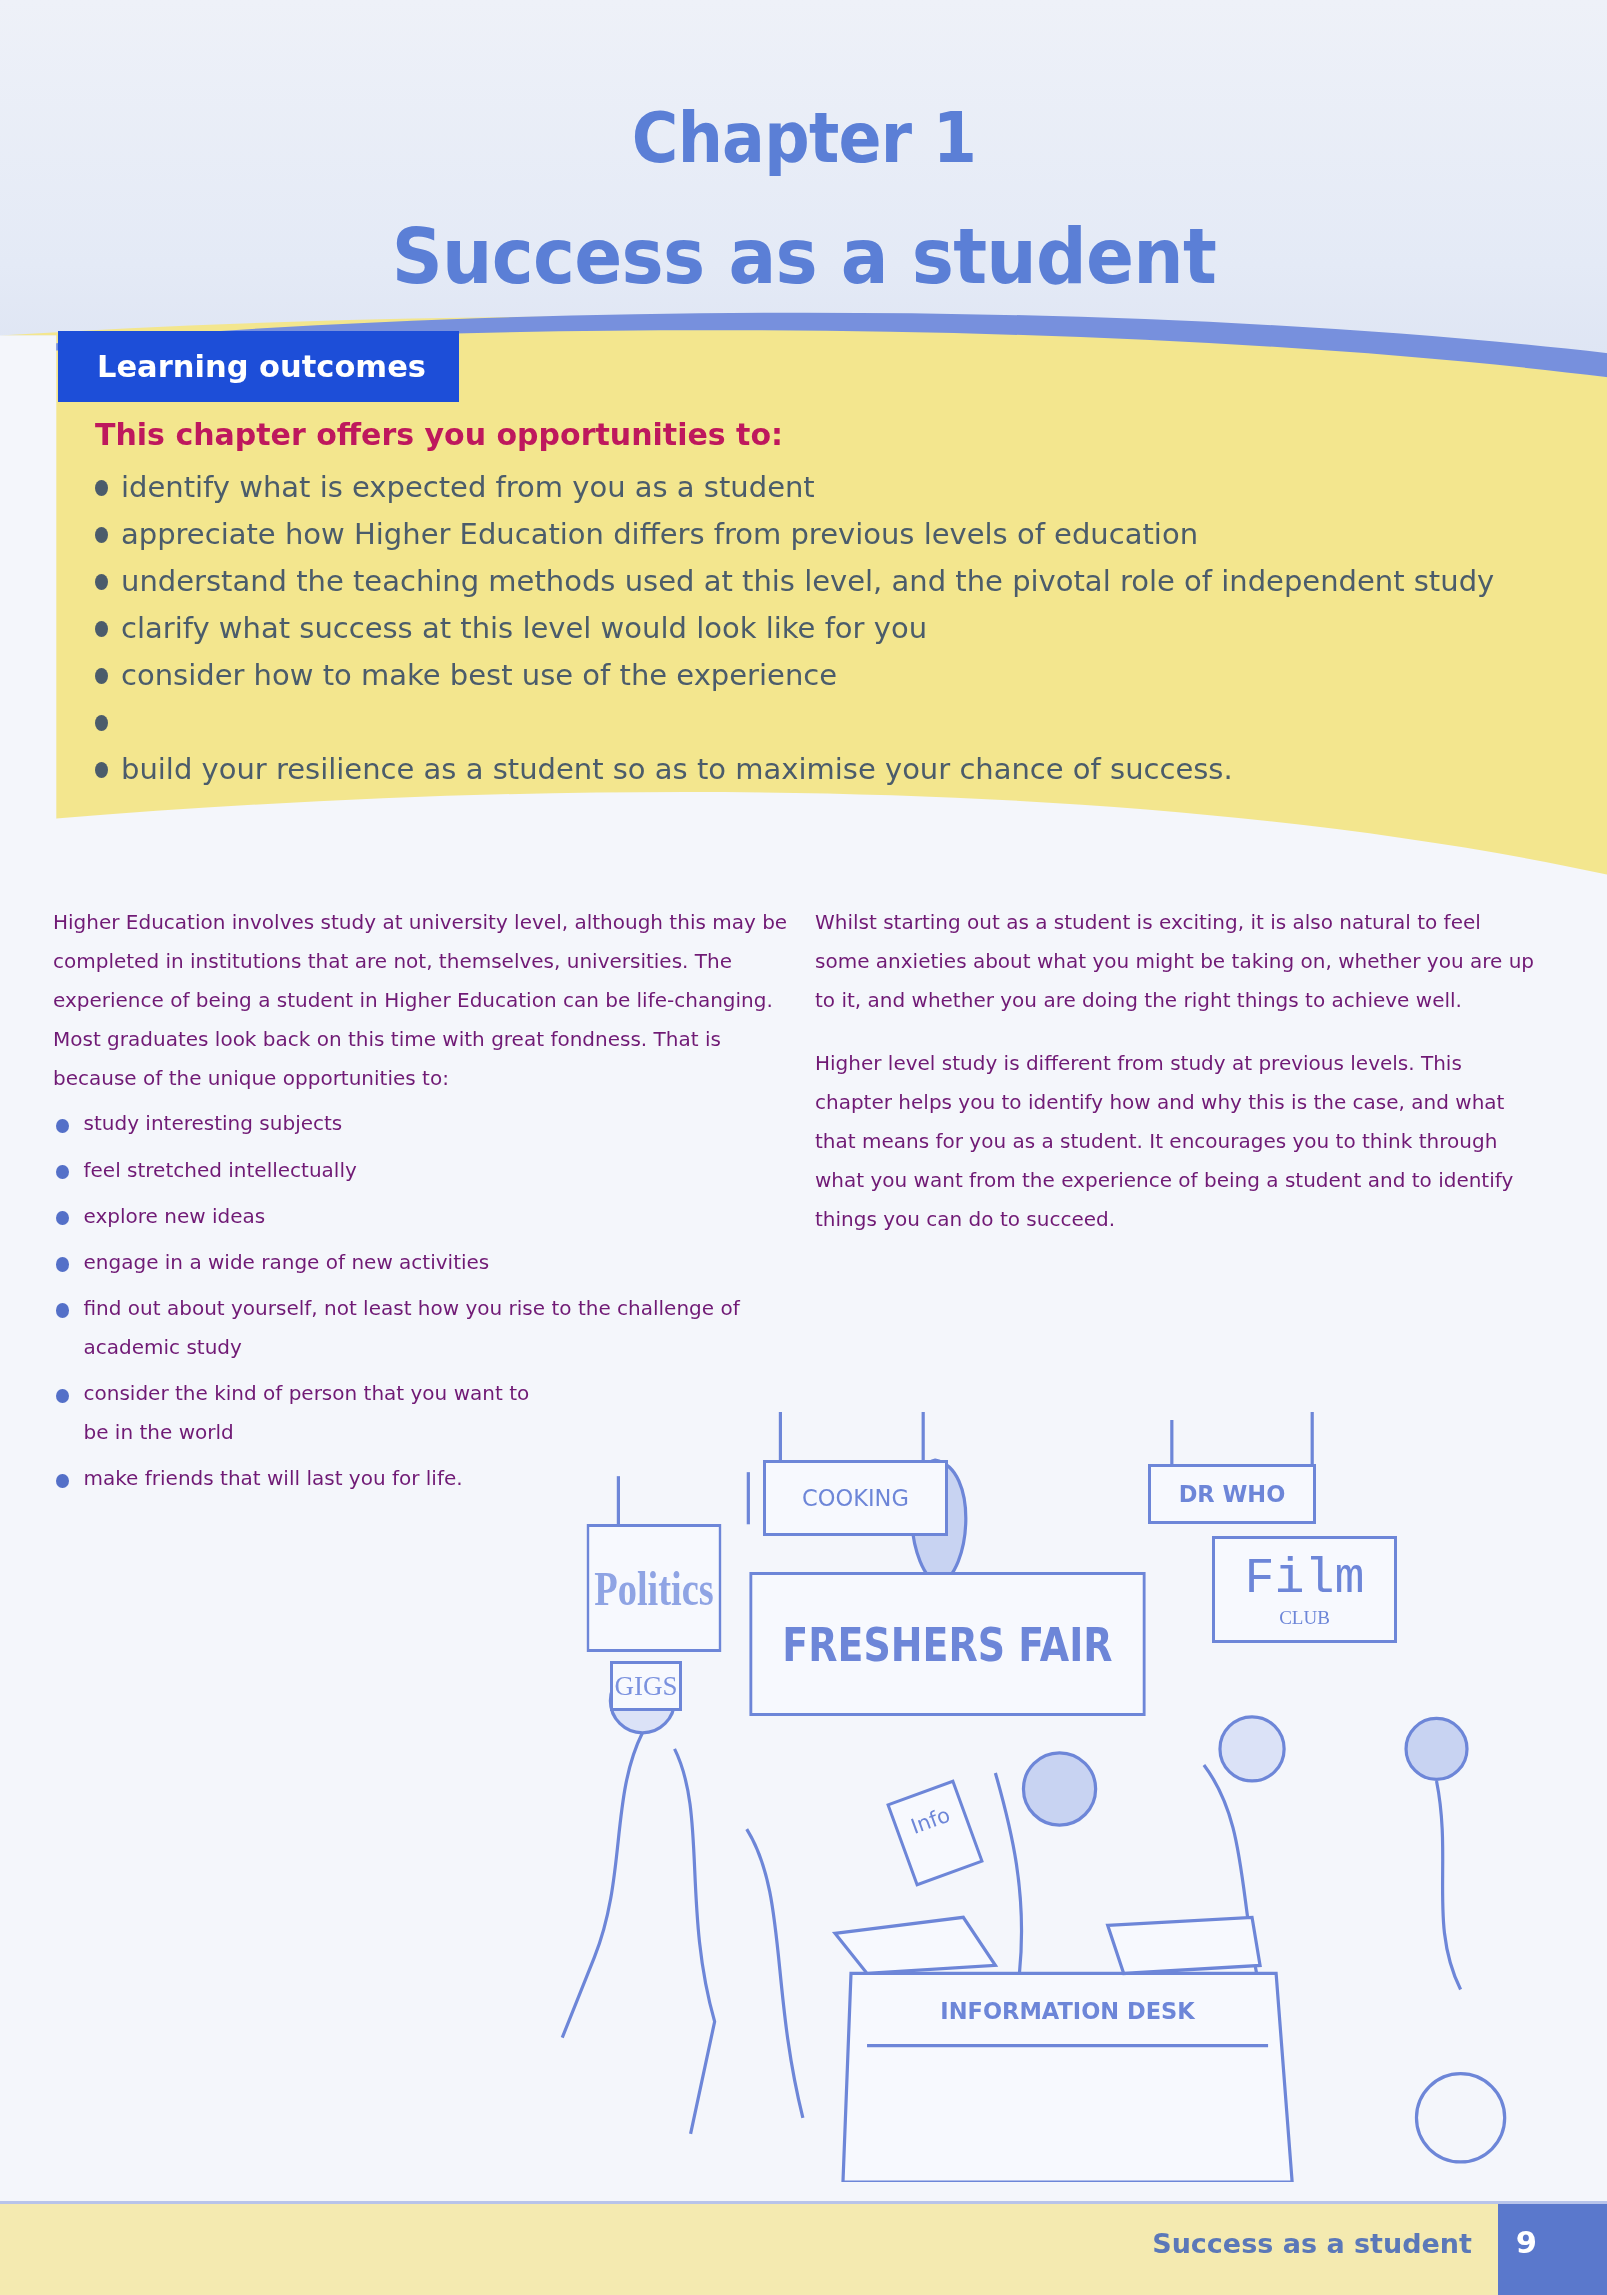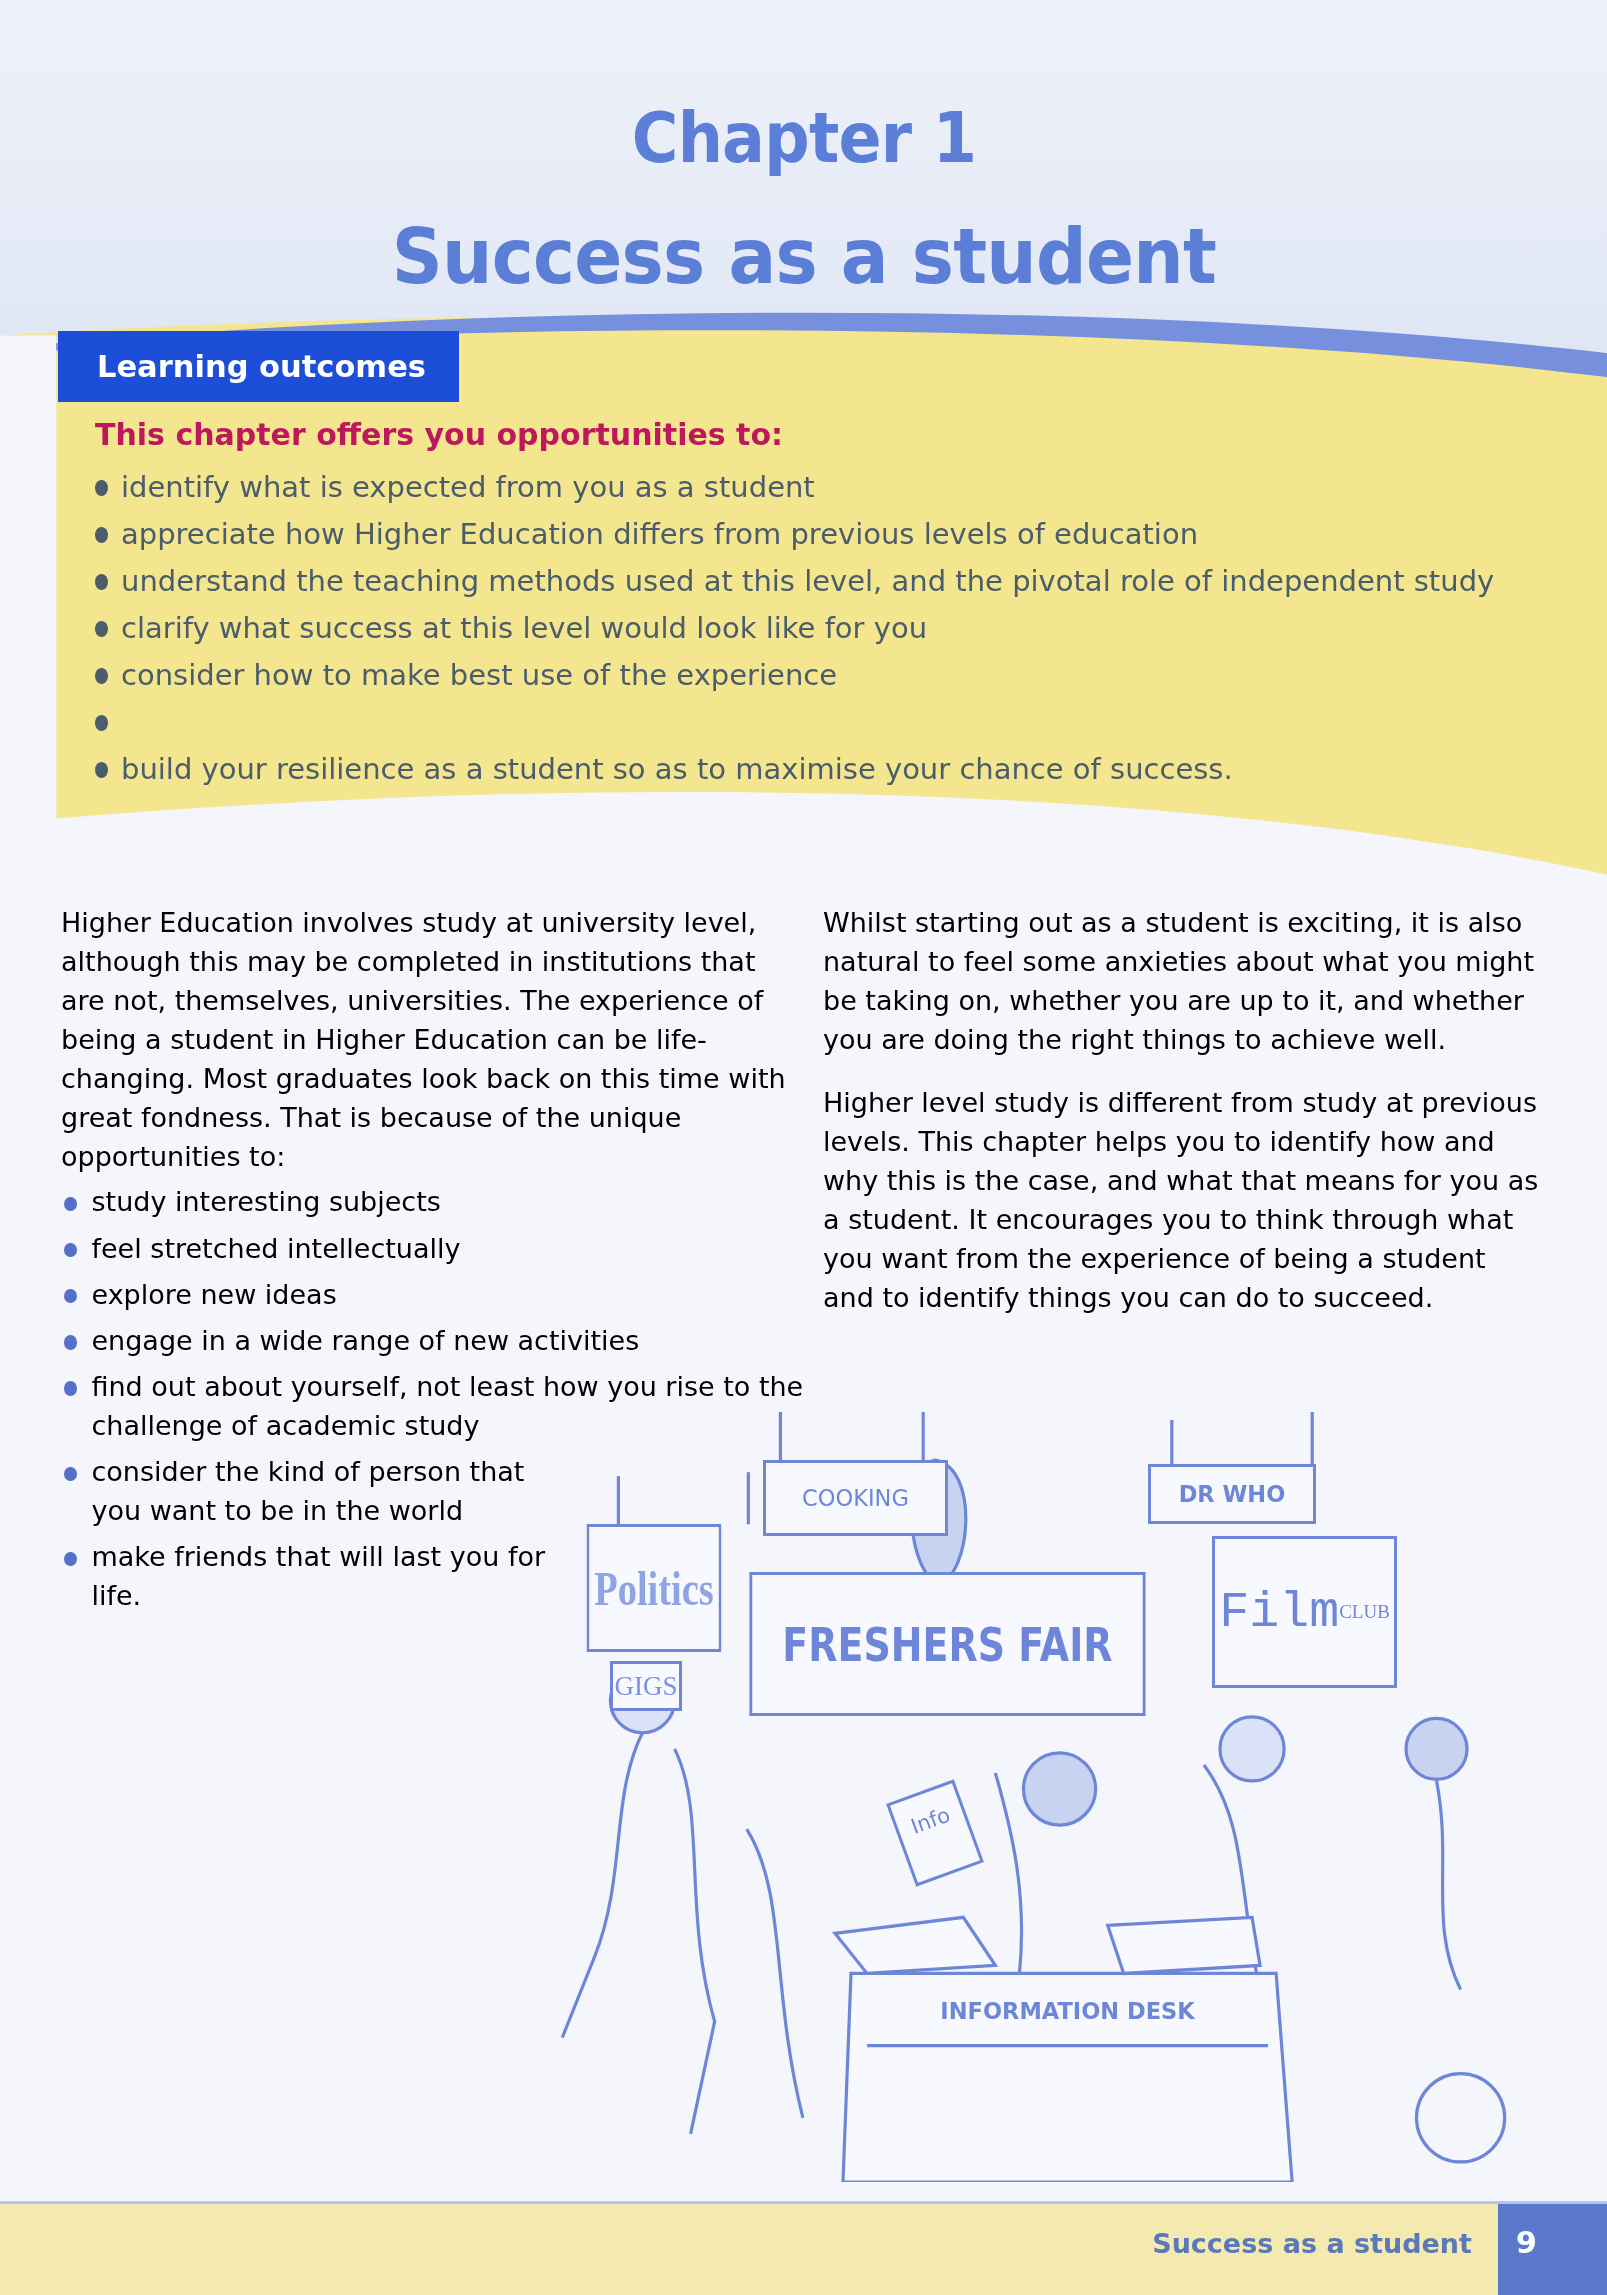--- a/index.html
+++ b/index.html
@@ -35,21 +35,21 @@
     color: #be185d; white-space: nowrap;
   }
   .lo-list { position: absolute; left: 95px; top: 464px; margin: 0; padding: 0; list-style: none; }
   .lo-list li {
     font-size: 29px; color: #4b5c6b; height: 47px; line-height: 47px; white-space: nowrap;
   }
   .bullet {
     display: inline-block; width: 13px; height: 16px; border-radius: 50%;
     background: #4b5c6b; margin-right: 13px; vertical-align: 0.8px;
   }
-  .col { position: absolute; color: #000000; font-size: 27px; line-height: 39px; margin-left: 8px; }
+  .col { position: absolute; color: #701a75; font-size: 20px; line-height: 39px; }
   .col p { margin: 0 0 24px 0; }
   .col-left { left: 53px; top: 903px; width: 738px; }
   .col-right { left: 815px; top: 903px; width: 722px; }
   .col ul { margin: 0; padding: 0; list-style: none; }
   .col li { position: relative; padding-left: 30.5px; margin-bottom: 7.2px; }
   .col li .dot {
     position: absolute; left: 3.2px; top: 14.4px; width: 13px; height: 14.4px;
     border-radius: 50%; background: #5470c8;
   }
   .narrow { width: 465px; }
@@ -160,21 +160,21 @@
   </div>
   <div class="sign" style="left:217px;top:48px;width:185px;height:76px;font-size:22.5px;">
     <span>COOKING</span>
   </div>
   <div class="sign" style="left:602px;top:52px;width:168px;height:60px;font-weight:bold;font-size:22.5px;">
     <span>DR WHO</span>
   </div>
   <div class="sign" style="left:193px;top:160px;width:417px;height:144px;font-weight:bold;font-size:47px;transform:scaleX(0.95);">
     <span style="transform:scaleX(0.85);display:inline-block;">FRESHERS FAIR</span>
   </div>
-  <div class="sign" style="left:666px;top:124px;width:185px;height:152px;flex-direction:row;">
+  <div class="sign" style="left:666px;top:124px;width:185px;height:107px;flex-direction:column;">
     <span style="font-family:'Liberation Mono',monospace;font-size:50px;">Film</span>
     <span style="font-family:'Liberation Serif',serif;font-size:19px;">CLUB</span>
   </div>
   <div style="position:absolute;left:353px;top:377px;width:72px;height:88px;border:3.2px solid #6d86d8;background:#f7f9fe;transform:rotate(-20deg);color:#6d86d8;font-size:21px;text-align:center;padding-top:16px;box-sizing:border-box;">
     <span>Info</span>
   </div>
   <div style="position:absolute;left:329px;top:586px;width:385px;text-align:center;font-weight:bold;font-size:22.5px;color:#6d86d8;">INFORMATION DESK</div>
 </div>
 
 <div class="footer">

